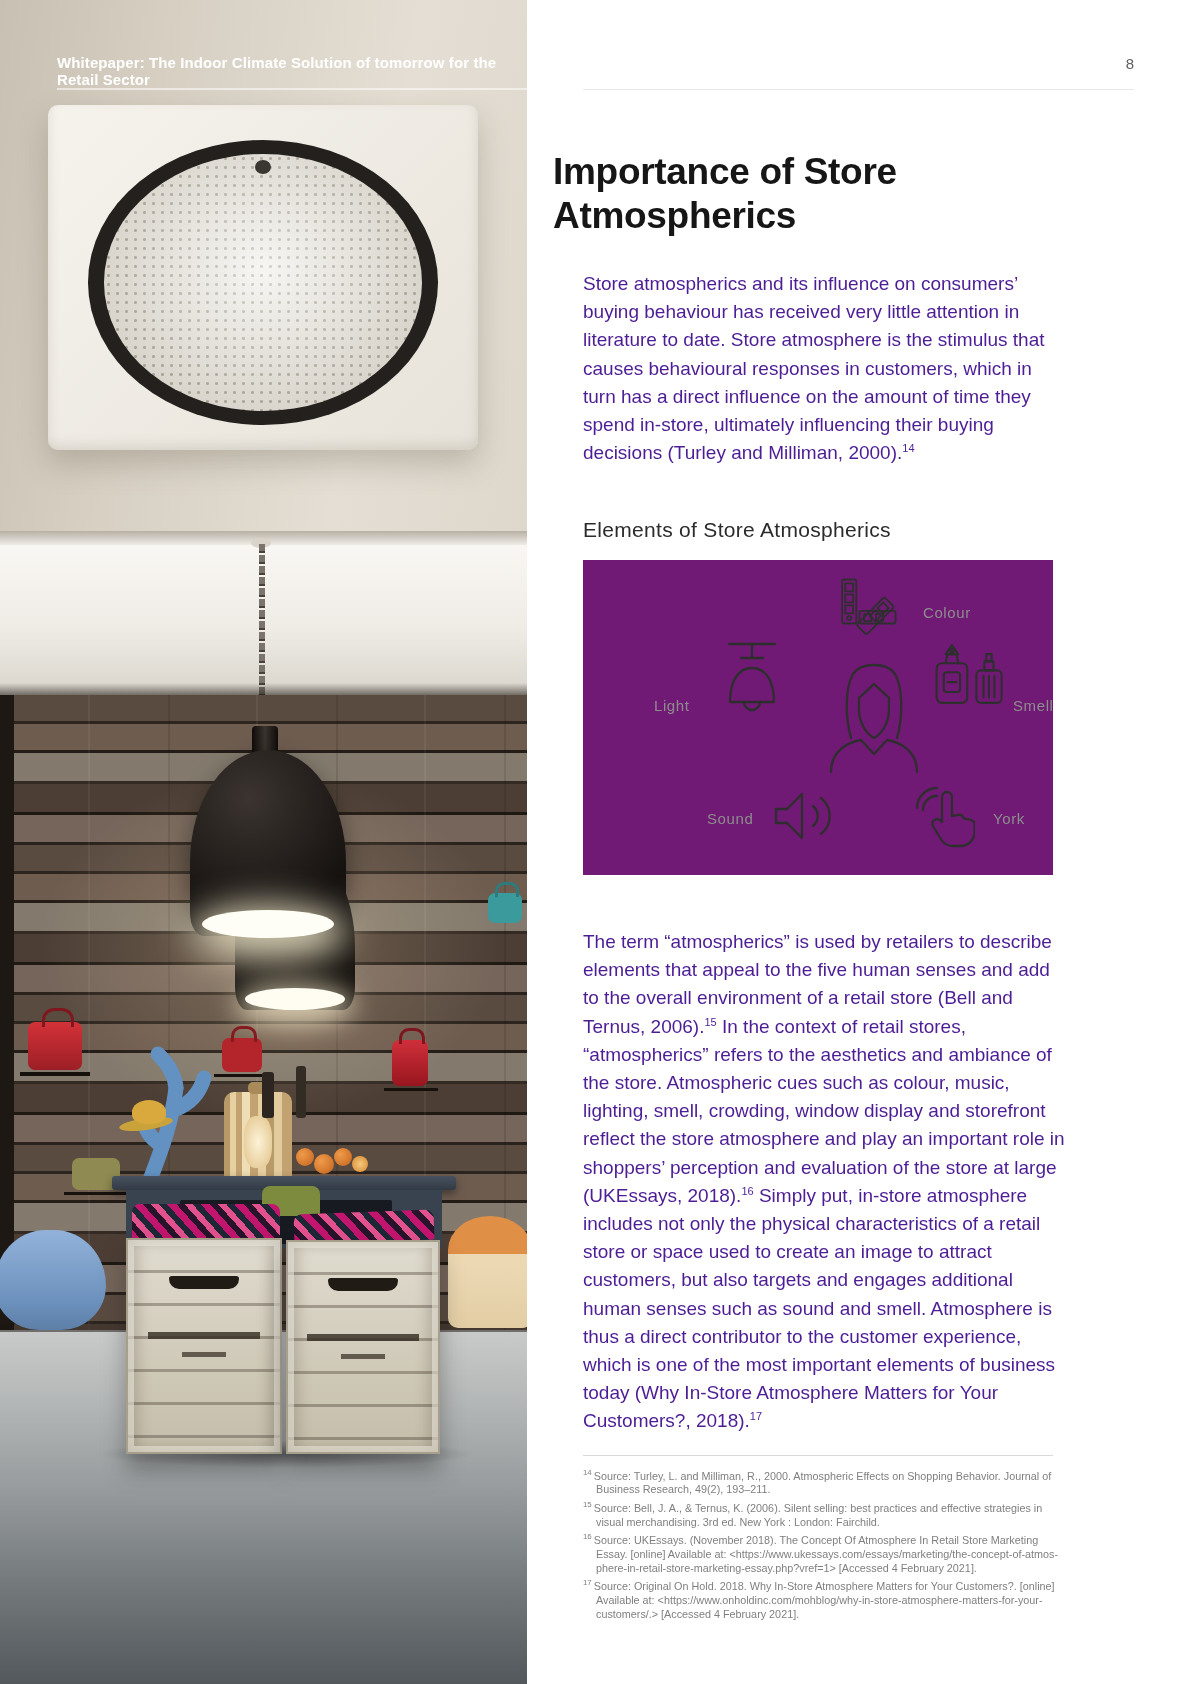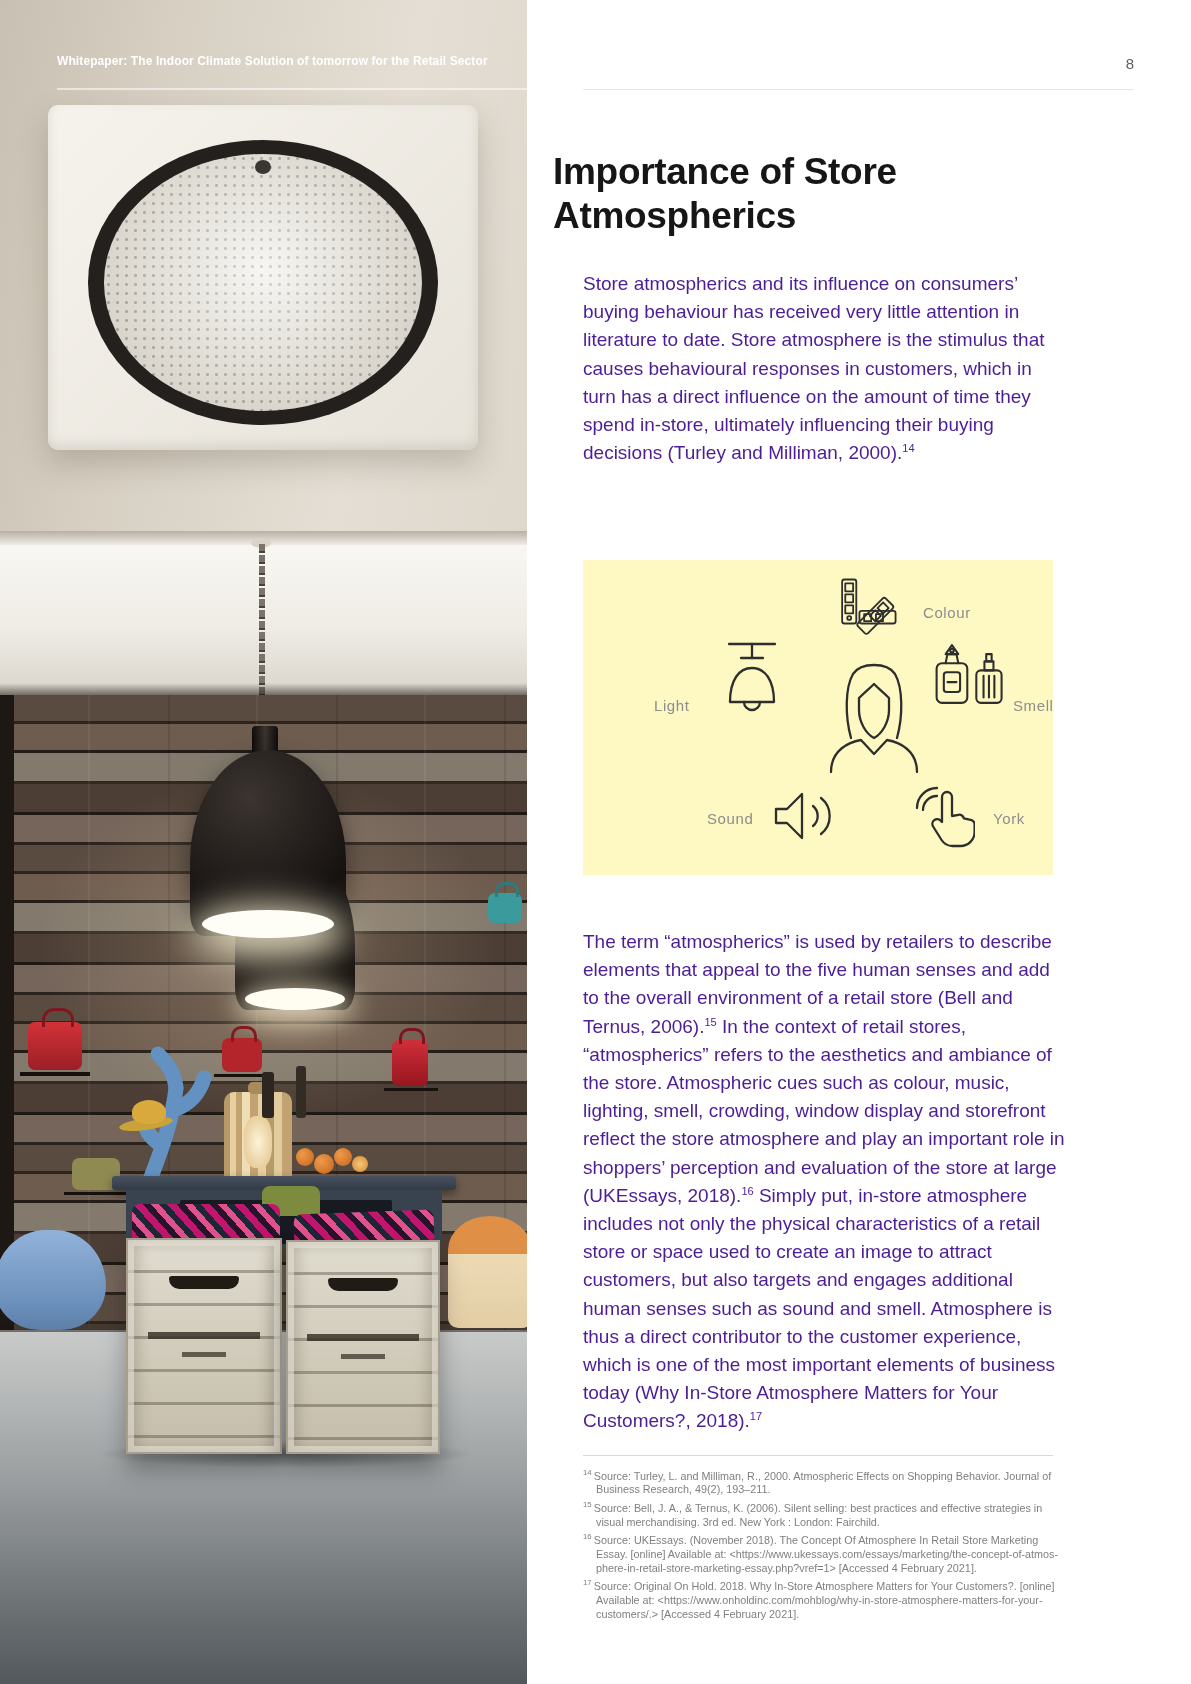--- a/index.html
+++ b/index.html
@@ -103,34 +103,34 @@
     background:linear-gradient(180deg,#c9cbca 0%,#b2b5b5 22%,#979b9d 45%,#767b7e 70%,#53585c 100%);}
   .floor-junction{left:0;top:1324px;width:100%;height:8px;background:rgba(25,20,16,.5);}
   .floor-shadow{left:96px;top:1440px;width:380px;height:28px;
     background:radial-gradient(ellipse,rgba(18,20,23,.45),rgba(18,20,23,0) 70%);}
   .pouf-blue{left:-6px;top:1230px;width:112px;height:100px;border-radius:48% 48% 42% 42%/58% 58% 46% 46%;
     background:linear-gradient(180deg,#92b2da,#6d92bd 70%,#5d7fa8);}
   .pouf-orange{left:448px;top:1216px;width:84px;height:112px;border-radius:42px 42px 10px 10px/34px 34px 10px 10px;
     background:linear-gradient(180deg,#e08f47 0 34%,#ecd9b4 34% 42%,#e2cda4 100%);}
 
   
-  .doc-header{left:57px;top:54px;width:462px;color:#ffffff;font-size:12px;font-weight:700;letter-spacing:.1px;z-index:5;}
+  .doc-header{left:57px;top:54px;width:462px;color:#ffffff;font-size:15px;font-weight:700;letter-spacing:.1px;z-index:5;}
   .header-line-photo{left:57px;top:88px;width:470px;height:2px;background:rgba(255,255,255,.55);z-index:5;}
   .header-line-right{left:583px;top:89px;width:551px;height:1px;background:#e7e7e7;}
   .page-number{left:1078px;top:55px;width:56px;text-align:right;font-size:15px;color:#5f5f5f;}
 
   
   .title{left:553px;top:150px;width:482px;font-size:37px;line-height:44px;font-weight:700;color:#161616;letter-spacing:-.3px;}
   .body-par{font-size:19px;line-height:28.2px;color:#4c1d95;}
   .p1{left:583px;top:270px;width:476px;}
   .p2{left:583px;top:928px;width:484px;}
   sup.ref{font-size:11px;line-height:0;vertical-align:super;}
   .section-heading{left:583px;top:518px;width:482px;font-size:21px;font-weight:500;color:#2b2b2b;letter-spacing:.3px;}
 
-  .diagram{left:583px;top:560px;width:470px;height:315px;background:#fef9c3;}
+  .diagram{left:583px;top:560px;width:470px;height:315px;background:#701a75;}
   .diagram .d{position:absolute;}
   .d-label{font-size:15px;color:#8d8d8d;letter-spacing:.6px;}
   .lbl-colour{left:340px;top:44px;}
   .lbl-light{left:71px;top:137px;}
   .lbl-smell{left:430px;top:137px;}
   .lbl-sound{left:124px;top:250px;}
   .lbl-touch{left:410px;top:250px;}
   .ic-colour{left:256px;top:16px;}
   .ic-light{left:138px;top:78px;}
   .ic-person{left:238px;top:82px;}
@@ -232,20 +232,21 @@
 
   <div class="abs doc-header">Whitepaper: The Indoor Climate Solution of tomorrow for the Retail Sector</div>
   <div class="abs header-line-photo"></div>
   <div class="abs header-line-right"></div>
   <div class="abs page-number">8</div>
 
   <h1 class="abs title" style="margin:0">Importance of Store Atmospherics</h1>
 
   <p class="abs body-par p1" style="margin:0"><span>Store atmospherics and its influence on consumers’ buying behaviour has received very little attention in literature to date. Store atmosphere is the stimulus that causes behavioural responses in customers, which in turn has a direct influence on the amount of time they spend in-store, ultimately influencing their buying decisions (Turley and Milliman, 2000).</span><sup class="ref">14</sup></p>
 
+  <h2 class="abs section-heading" style="margin:0">Elements of Store Atmospherics</h2>
 
   <div class="abs diagram">
     <span class="d ic-colour">
       <svg class="icon-svg" width="66" height="62" viewBox="0 0 84 78">
         <rect x="4" y="4" width="18" height="56" rx="3"></rect>
         <rect x="8" y="9" width="10" height="10"></rect>
         <rect x="8" y="23" width="10" height="10"></rect>
         <rect x="8" y="37" width="10" height="10"></rect>
         <circle cx="13" cy="53" r="2.5"></circle>
         <g transform="rotate(45 13 58)">

